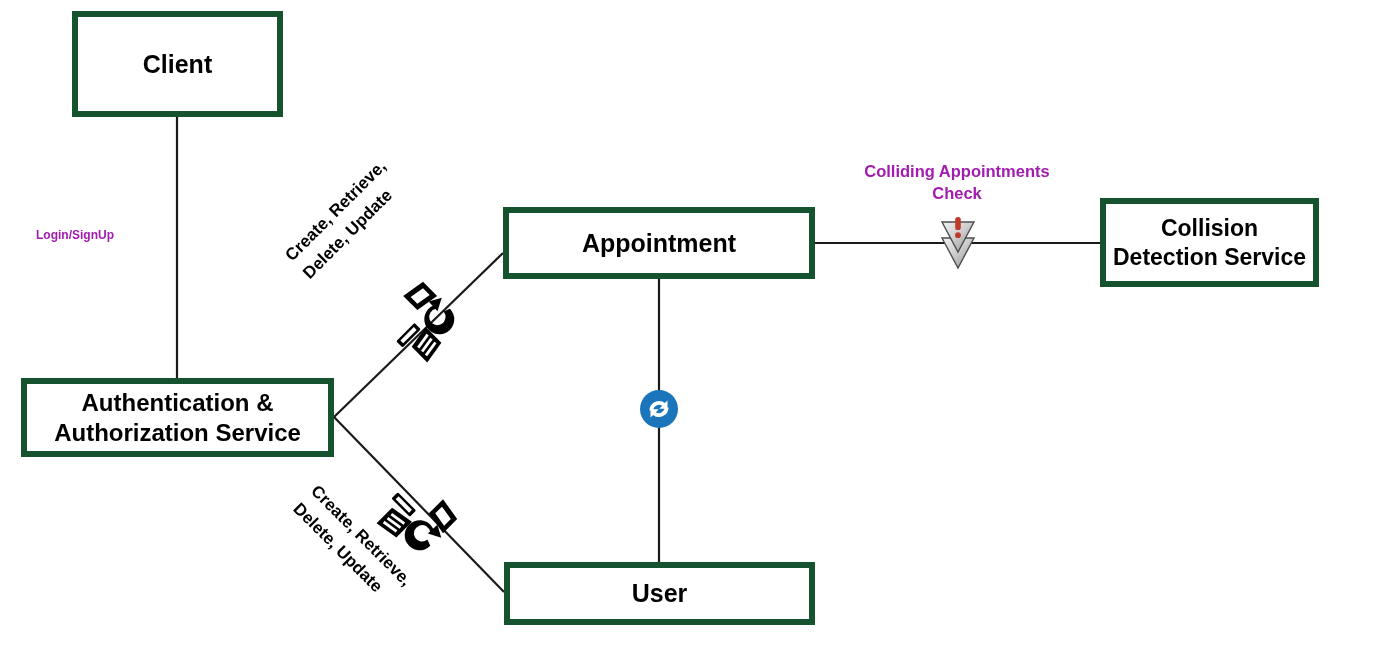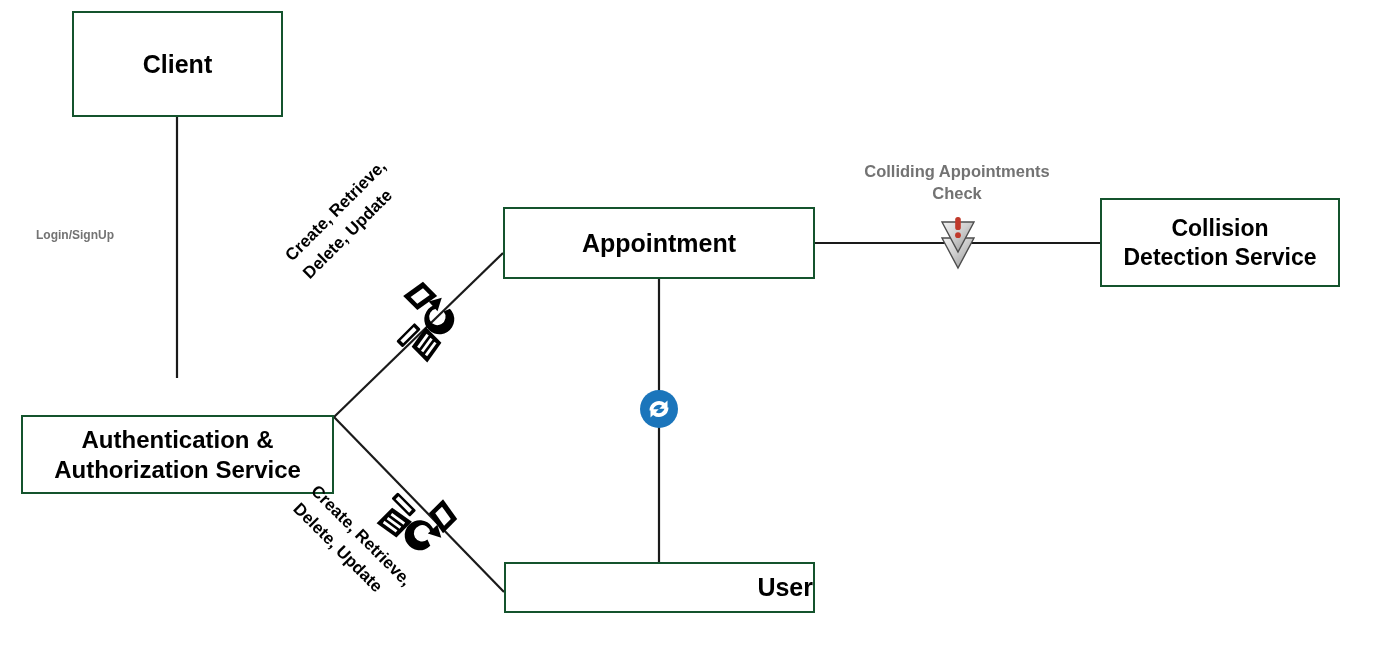--- a/index.html
+++ b/index.html
@@ -16,65 +16,65 @@
     height: 653px;
     background: #ffffff;
     overflow: hidden;
   }
 
   
   .node {
     position: absolute;
     box-sizing: border-box;
     background: #ffffff;
-    border: 2px solid #14532d;
+    border: 6px solid #14532d;
     display: flex;
     align-items: center;
     justify-content: center;
     text-align: center;
     z-index: 5;
   }
   .node-label {
     font-weight: bold;
     color: #000000;
     line-height: 1.22;
     white-space: pre-line;
   }
 
   #node-client      { left: 72px;   top: 11px;  width: 211px; height: 106px; }
   #node-client .node-label { font-size: 25px; }
 
-  #node-auth        { left: 21px;   top: 378px; width: 313px; height: 79px; margin-top: 37px; }
+  #node-auth        { left: 21px;   top: 378px; width: 313px; height: 79px; }
   #node-auth .node-label { font-size: 24px; }
 
   #node-appointment { left: 503px;  top: 207px; width: 312px; height: 72px; }
   #node-appointment .node-label { font-size: 25px; }
 
-  #node-collision   { left: 1100px; top: 198px; width: 240px; height: 89px; }
+  #node-collision   { left: 1100px; top: 198px; width: 219px; height: 89px; }
   #node-collision .node-label { font-size: 23px; }
 
-  #node-user        { left: 504px;  top: 562px; width: 311px; height: 51px; justify-content: flex-end; }
+  #node-user        { left: 504px;  top: 562px; width: 311px; height: 63px; }
   #node-user .node-label { font-size: 25px; }
 
   
   #connectors {
     position: absolute;
     left: 0;
     top: 0;
     width: 1389px;
     height: 653px;
     z-index: 1;
   }
   #connectors line { stroke: #1a1a1a; stroke-width: 2.2; }
 
   
   .edge-label {
     position: absolute;
     font-weight: bold;
-    color: #737373;
+    color: #a21caf;
     z-index: 6;
     white-space: pre-line;
   }
   #label-login  { left: 36px;  top: 228px; font-size: 12px; }
   #label-collide{ left: 841px; top: 160px; font-size: 16.5px; width: 232px; text-align: center; line-height: 1.35; }
   #label-infoex { left: 687px; top: 382px; font-size: 16.5px; line-height: 1.42; }
 
   
   .rot-label {
     position: absolute;

